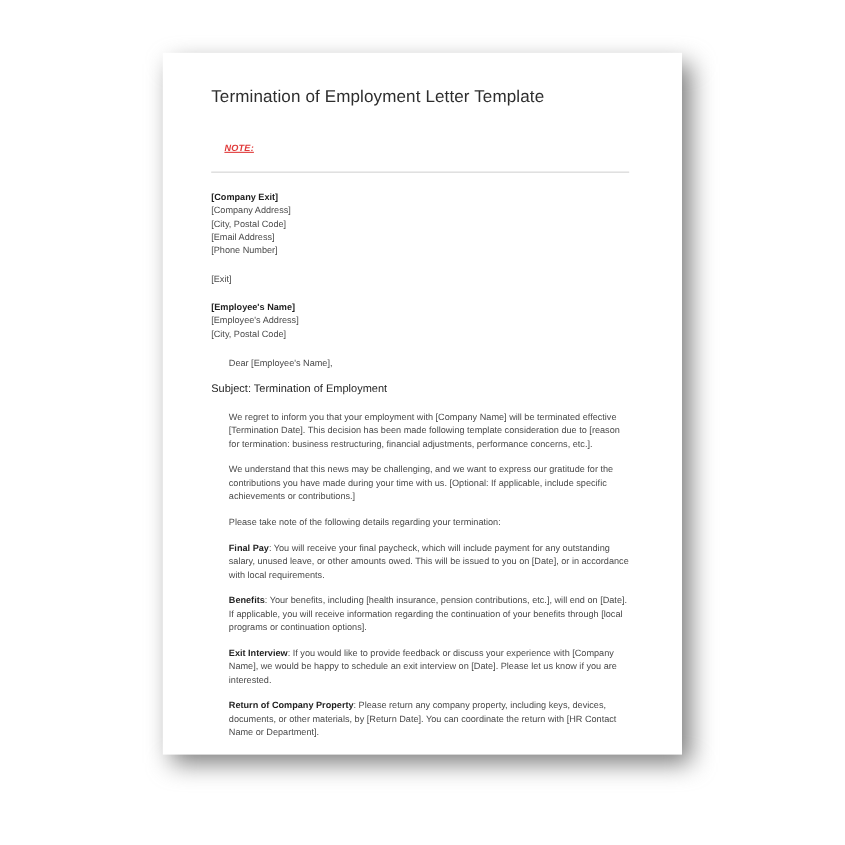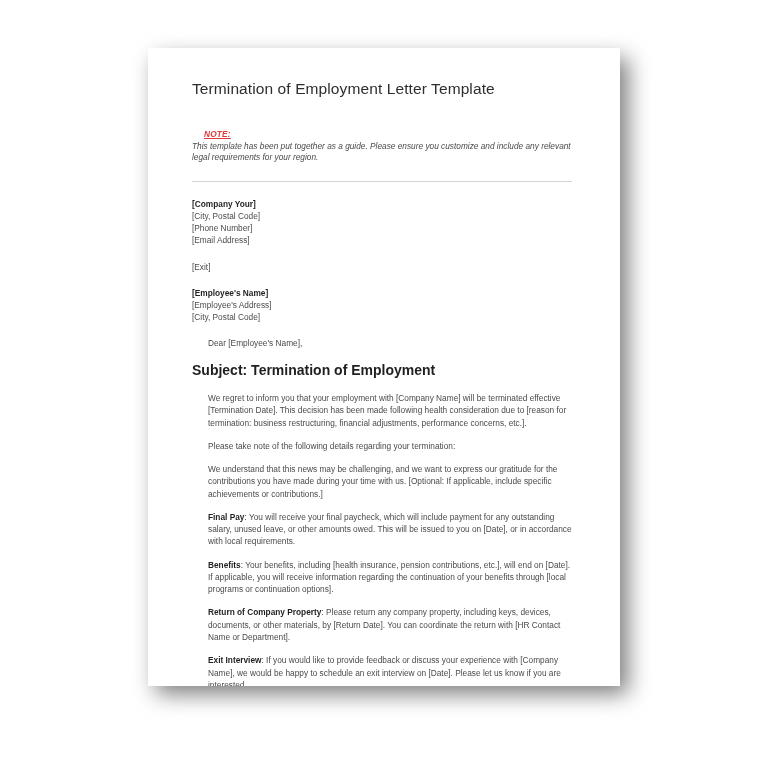--- a/index.html
+++ b/index.html
@@ -92,22 +92,22 @@
     font-size: 8.3px;
     color: #4a4a4a;
     line-height: 1.48;
     margin: 0 0 11px 16px;
     text-align: left;
   }
   p.para:last-child {
     margin-bottom: 0;
   }
   p.subject {
-    font-size: 14px;
-    font-weight: bold;
+    font-size: 10px;
+    font-weight: normal;
     color: #1f1f1f;
     line-height: 1.48;
     margin: 0 0 11px 0;
   }
   .lbl {
     font-weight: bold;
     color: #1f1f1f;
   }
 </style>
 </head>
@@ -117,53 +117,53 @@
 
   <div id="page-shadow"></div>
 
   <div id="page">
     <div id="doc">
 
       <h1 class="doc-title">Termination of Employment Letter Template</h1>
 
       <div>
         <div class="note-label">NOTE:</div>
-        <p class="note-body">This template has been put together as a guide. Please ensure you customize and include any relevant legal requirements for your region.</p>
       </div>
 
       <hr class="divider">
 
       <div class="addr-block">
-        <div class="line bold">[Company Your]</div>
+        <div class="line bold">[Company Exit]</div>
+        <div class="line">[Company Address]</div>
         <div class="line">[City, Postal Code]</div>
+        <div class="line">[Email Address]</div>
         <div class="line">[Phone Number]</div>
-        <div class="line">[Email Address]</div>
       </div>
 
       <div class="addr-block">
         <div class="line">[Exit]</div>
       </div>
 
       <div class="addr-block">
         <div class="line bold">[Employee's Name]</div>
         <div class="line">[Employee's Address]</div>
         <div class="line">[City, Postal Code]</div>
       </div>
 
       <p class="para">Dear [Employee's Name],</p>
 
       <p class="subject">Subject: Termination of Employment</p>
 
-      <p class="para">We regret to inform you that your employment with [Company Name] will be terminated effective [Termination Date]. This decision has been made following health consideration due to [reason for termination: business restructuring, financial adjustments, performance concerns, etc.].</p>
+      <p class="para">We regret to inform you that your employment with [Company Name] will be terminated effective [Termination Date]. This decision has been made following template consideration due to [reason for termination: business restructuring, financial adjustments, performance concerns, etc.].</p>
+      <p class="para">We understand that this news may be challenging, and we want to express our gratitude for the contributions you have made during your time with us. [Optional: If applicable, include specific achievements or contributions.]</p>
       <p class="para">Please take note of the following details regarding your termination:</p>
-      <p class="para">We understand that this news may be challenging, and we want to express our gratitude for the contributions you have made during your time with us. [Optional: If applicable, include specific achievements or contributions.]</p>
 
       <p class="para"><span class="lbl">Final Pay</span><span>: You will receive your final paycheck, which will include payment for any outstanding salary, unused leave, or other amounts owed. This will be issued to you on [Date], or in accordance with local requirements.</span></p>
 
       <p class="para"><span class="lbl">Benefits</span><span>: Your benefits, including [health insurance, pension contributions, etc.], will end on [Date]. If applicable, you will receive information regarding the continuation of your benefits through [local programs or continuation options].</span></p>
 
+      <p class="para"><span class="lbl">Exit Interview</span><span>: If you would like to provide feedback or discuss your experience with [Company Name], we would be happy to schedule an exit interview on [Date]. Please let us know if you are interested.</span></p>
+
       <p class="para"><span class="lbl">Return of Company Property</span><span>: Please return any company property, including keys, devices, documents, or other materials, by [Return Date]. You can coordinate the return with [HR Contact Name or Department].</span></p>
-
-      <p class="para"><span class="lbl">Exit Interview</span><span>: If you would like to provide feedback or discuss your experience with [Company Name], we would be happy to schedule an exit interview on [Date]. Please let us know if you are interested.</span></p>
 
     </div>
   </div>
 </div>
 
 </body></html>

